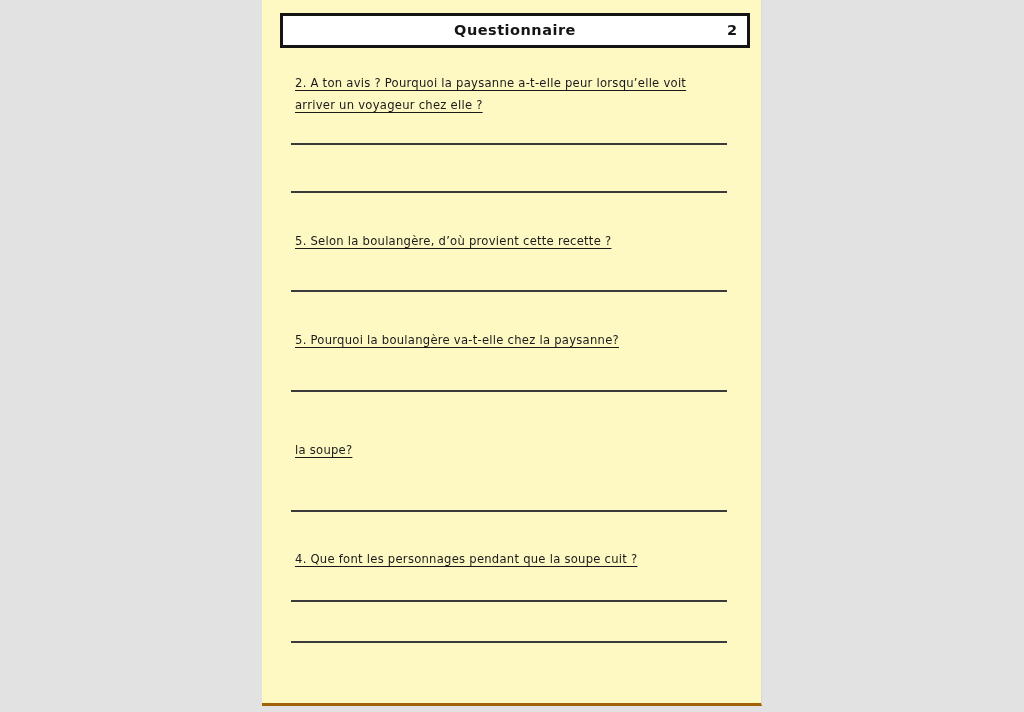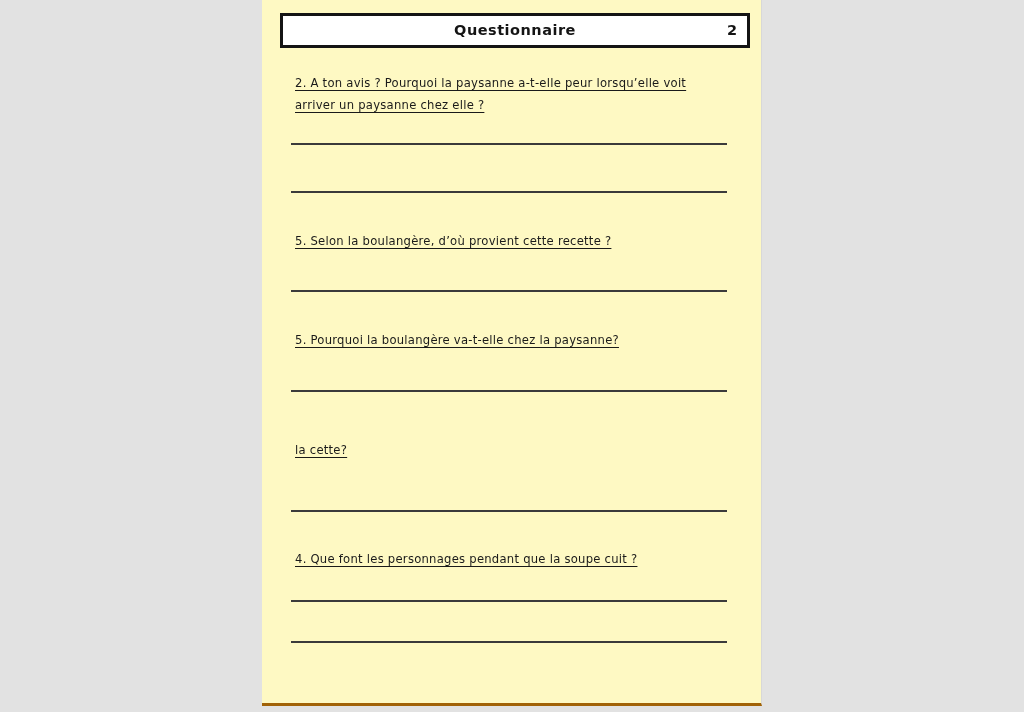--- a/index.html
+++ b/index.html
@@ -98,40 +98,40 @@
 
   <div class="header-box">
     <div class="header-title">Questionnaire</div>
     <div class="header-page-number">2</div>
   </div>
 
   <div class="questions-area">
       <div class="question-block" style="position: absolute; left: 0px; top: 0px; width: 442px;">
         <div class="question-text" style="position: absolute; left: 4px; top: 11px; width: 455px;">
           <span class="q-line">2. A ton avis ? Pourquoi la paysanne a-t-elle peur lorsqu’elle voit</span>
-          <span class="q-line">arriver un paysanne chez elle ?</span>
+          <span class="q-line">arriver un voyageur chez elle ?</span>
         </div>
         <div class="answer-rule" style="position: absolute; left: 0px; top: 81px;"></div>
         <div class="answer-rule" style="position: absolute; left: 0px; top: 129px;"></div>
       </div>
       <div class="question-block" style="position: absolute; left: 0px; top: 0px; width: 442px;">
         <div class="question-text" style="position: absolute; left: 4px; top: 169px; width: 455px;">
           <span class="q-line">5. Selon la boulangère, d’où provient cette recette ?</span>
         </div>
         <div class="answer-rule" style="position: absolute; left: 0px; top: 228px;"></div>
       </div>
       <div class="question-block" style="position: absolute; left: 0px; top: 0px; width: 442px;">
         <div class="question-text" style="position: absolute; left: 4px; top: 268px; width: 455px;">
           <span class="q-line">5. Pourquoi la boulangère va-t-elle chez la paysanne?</span>
         </div>
         <div class="answer-rule" style="position: absolute; left: 0px; top: 328px;"></div>
       </div>
       <div class="question-block" style="position: absolute; left: 0px; top: 0px; width: 442px;">
         <div class="question-text" style="position: absolute; left: 4px; top: 378px; width: 455px;">
-          <span class="q-line">la cette?</span>
+          <span class="q-line">la soupe?</span>
         </div>
         <div class="answer-rule" style="position: absolute; left: 0px; top: 448px;"></div>
       </div>
       <div class="question-block" style="position: absolute; left: 0px; top: 0px; width: 442px;">
         <div class="question-text" style="position: absolute; left: 4px; top: 487px; width: 455px;">
           <span class="q-line">4. Que font les personnages pendant que la soupe cuit ?</span>
         </div>
         <div class="answer-rule" style="position: absolute; left: 0px; top: 538px;"></div>
         <div class="answer-rule" style="position: absolute; left: 0px; top: 579px;"></div>
       </div>

